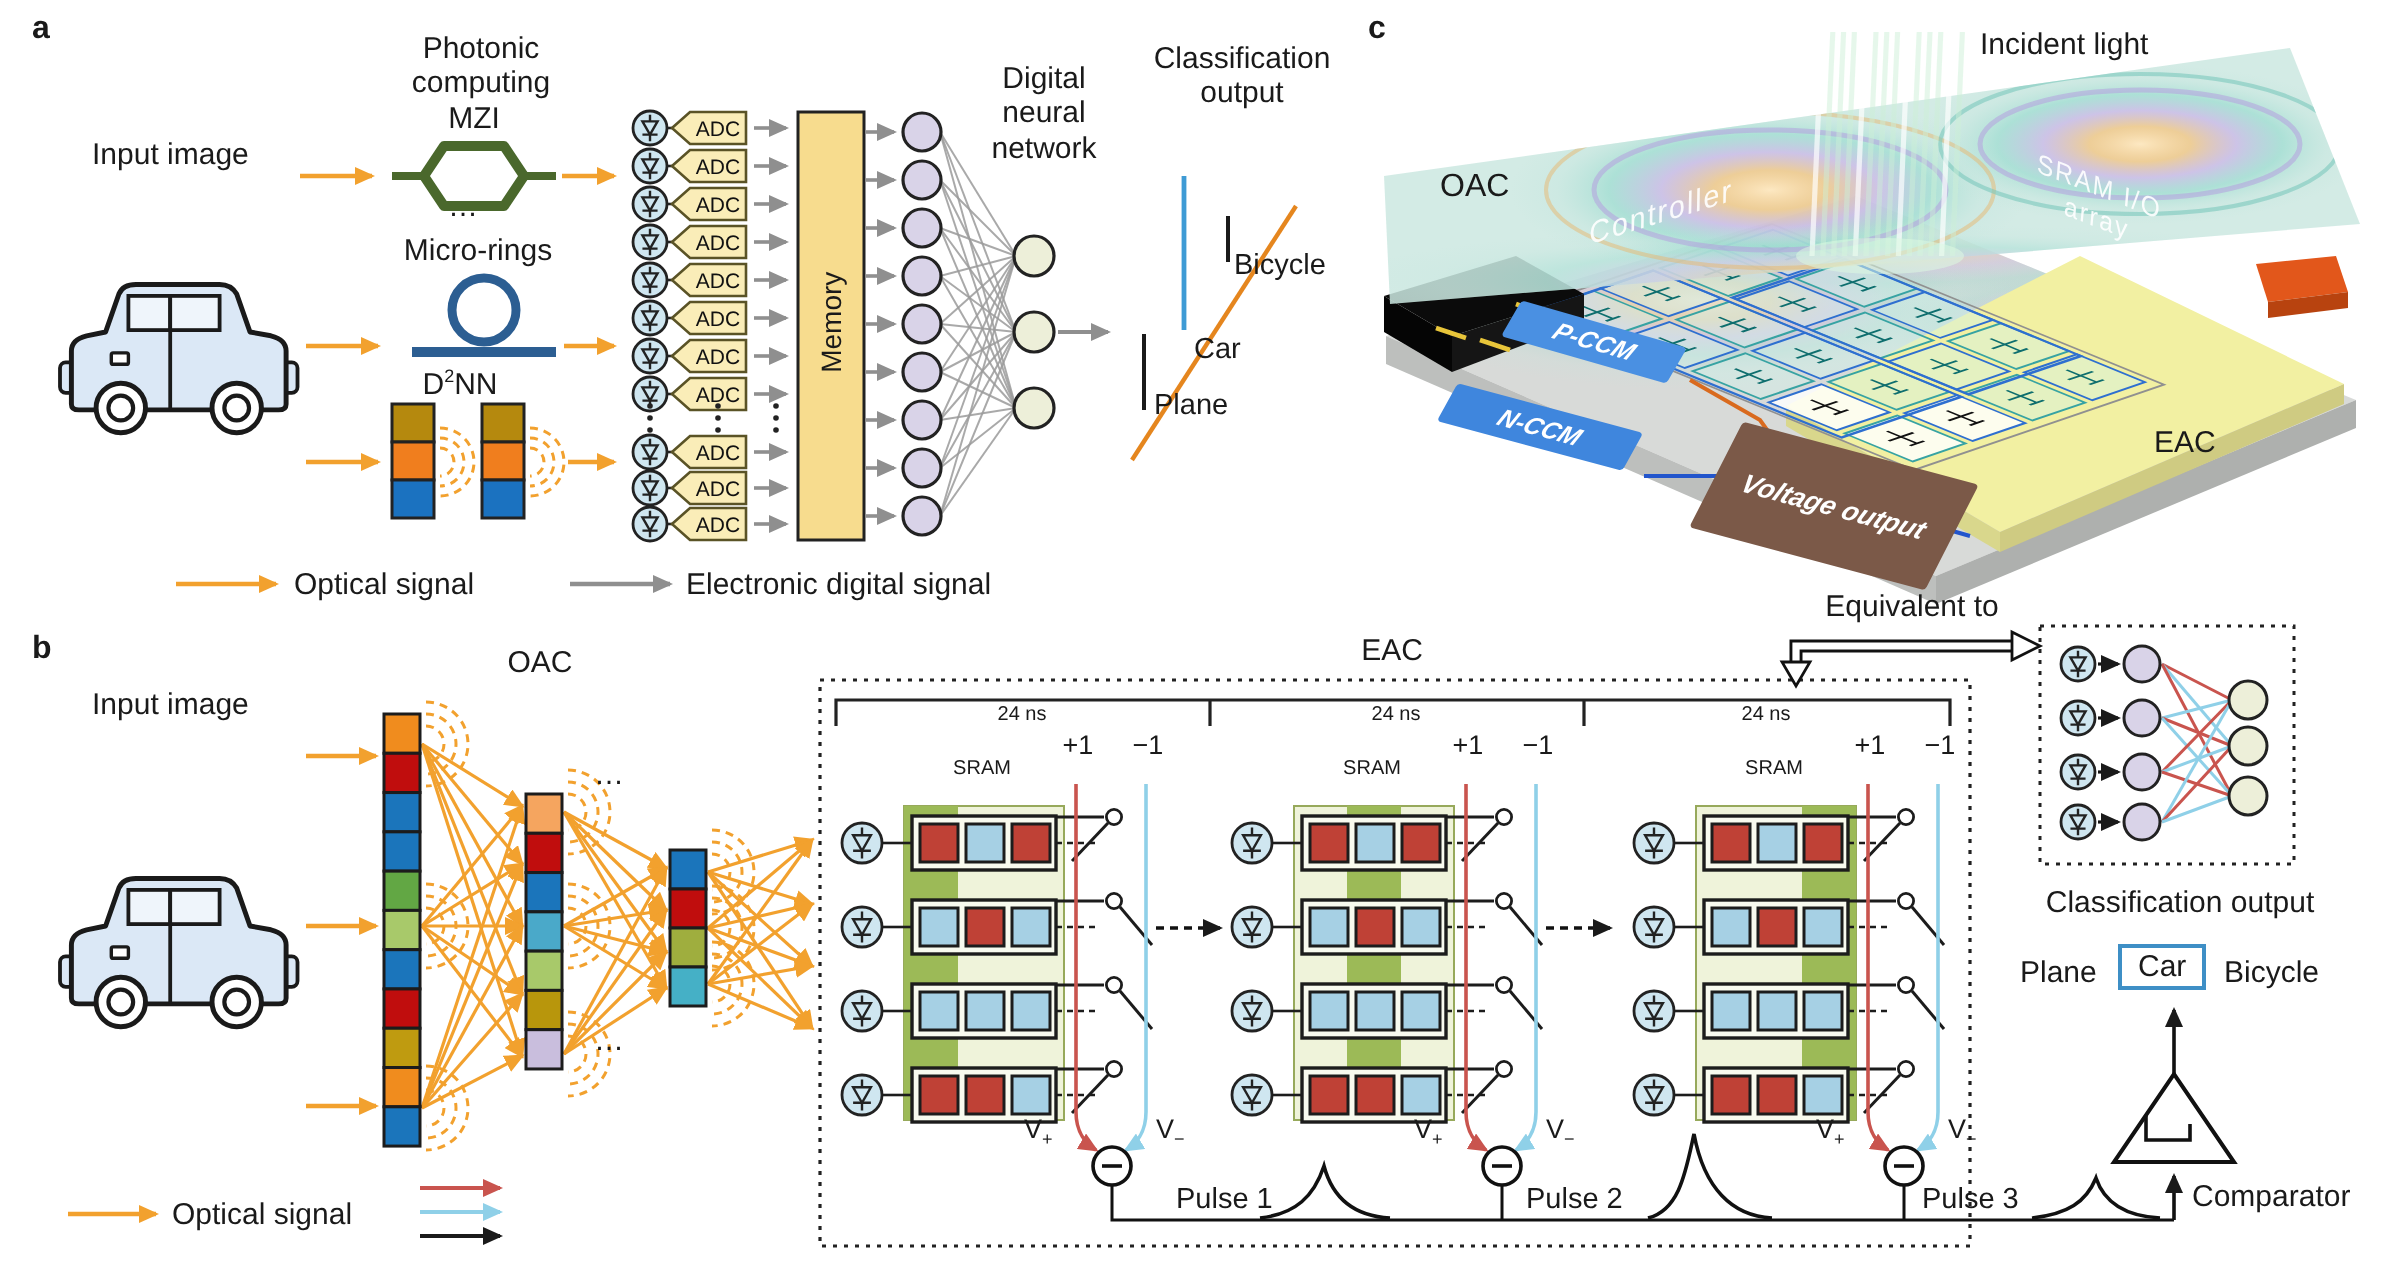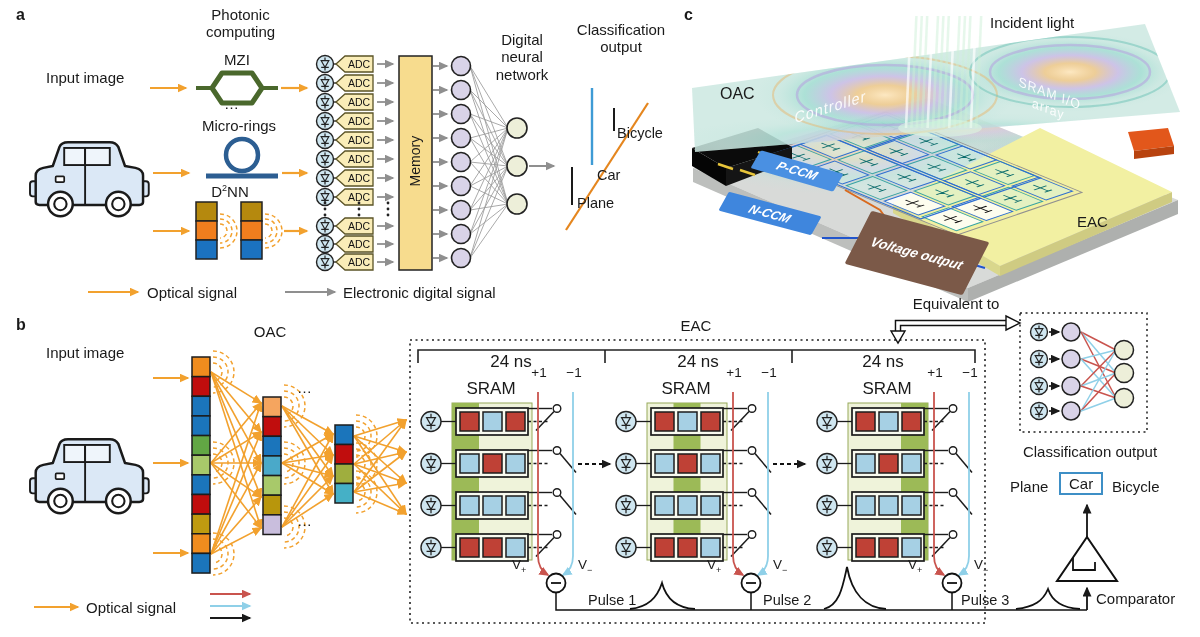--- a/index.html
+++ b/index.html
@@ -3,21 +3,21 @@
 <meta charset="utf-8">
 <style>
   html,body{margin:0;padding:0;background:#fff}
   #fig{position:relative;width:1200px;height:637px;background:#fff;
        font-family:"Liberation Sans",sans-serif;color:#1a1a1a;overflow:hidden}
   #fig-svg{position:absolute;left:0;top:0}
   .lbl{position:absolute;font-size:15px;line-height:1.16;white-space:nowrap}
   .ctr{text-align:center;white-space:normal}
   .panel{font-weight:bold;font-size:16px}
   .small{font-size:13.5px}
-  .mid{font-size:17px}
+  .mid{font-size:10px}
   .md2{font-size:14.5px}
   .white{color:rgba(255,255,255,0.9)}
   .chipbox{position:absolute;color:#fff;font-style:italic;font-weight:bold;
            display:flex;align-items:center;justify-content:center;border-radius:2px;
            text-align:center}
   sub,sup{font-size:9px}
   .clsbox{position:absolute;border:2px solid #3E8FC6;padding:1px 8px;font-size:15px;background:#fff}
 </style>
 </head>
 <body>
@@ -763,21 +763,21 @@
 
     <path d="M34,607 H78" stroke="#F2A12E" stroke-width="2.2" marker-end="url(#ar-or)"></path>
     <path d="M210,594 H250" stroke="#C9544E" stroke-width="2" marker-end="url(#ar-rd)"></path>
     <path d="M210,606 H250" stroke="#8FD0E8" stroke-width="2" marker-end="url(#ar-lb)"></path>
     <path d="M210,618 H250" stroke="#1A1A1A" stroke-width="2" marker-end="url(#ar-bk)"></path>
   </g>
 </svg>
 
 <div class="lbl panel" style="left:16px;top:6px">a</div>
 <div class="lbl" style="left:46px;top:69px">Input image</div>
-<div class="lbl ctr" style="left:193px;top:6px;width:95px">Photonic computing</div>
+<div class="lbl ctr" style="left:193px;top:16px;width:95px">Photonic computing</div>
 <div class="lbl ctr" style="left:210px;top:51px;width:54px">MZI</div>
 <div class="lbl" style="left:224px;top:95px;letter-spacing:1px">…</div>
 <div class="lbl ctr" style="left:194px;top:117px;width:90px">Micro-rings</div>
 <div class="lbl ctr" style="left:201px;top:183px;width:58px"><span>D</span><sup>2</sup><span>NN</span></div>
 <div class="lbl ctr" style="left:383px;top:153px;width:65px;transform:rotate(-90deg);font-size:14px">Memory</div>
 <div class="lbl ctr" style="left:486px;top:31px;width:72px">Digital neural network</div>
 <div class="lbl ctr" style="left:566px;top:21px;width:110px">Classification output</div>
 <div class="lbl md2" style="left:617px;top:125px">Bicycle</div>
 <div class="lbl md2" style="left:597px;top:167px">Car</div>
 <div class="lbl md2" style="left:577px;top:195px">Plane</div>

